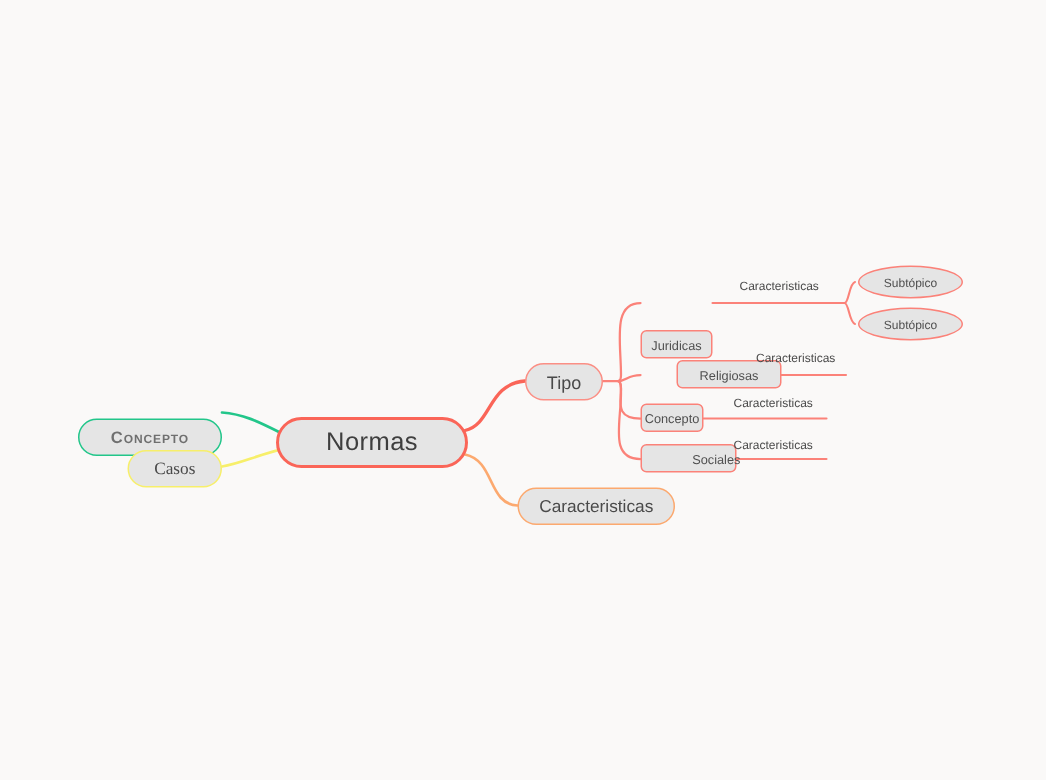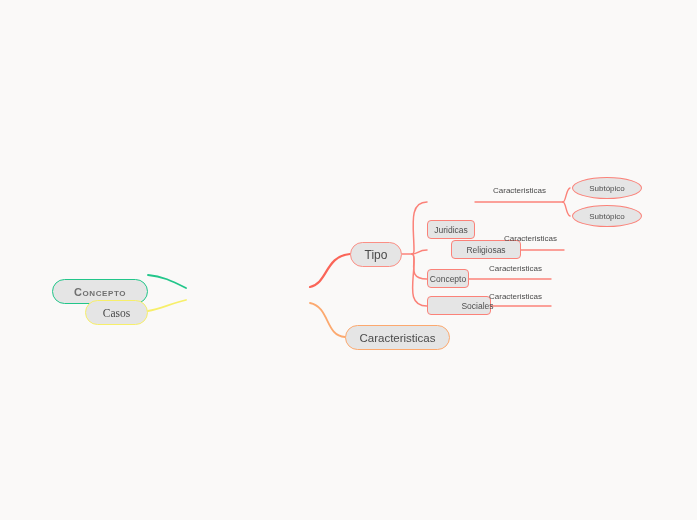--- a/index.html
+++ b/index.html
@@ -149,20 +149,21 @@
 
     <path d="M 475 202 L 563 202" fill="none" stroke="#fb8279" stroke-width="1.4" stroke-linecap="round"></path>
     <path d="M 563 202 C 566 202 566 189 570 188" fill="none" stroke="#fb8279" stroke-width="1.4" stroke-linecap="round"></path>
     <path d="M 563 202 C 566 202 566 215 570 216" fill="none" stroke="#fb8279" stroke-width="1.4" stroke-linecap="round"></path>
 
     <path d="M 478 250 L 564 250" fill="none" stroke="#fb8279" stroke-width="1.4" stroke-linecap="round"></path>
     <path d="M 469 279 L 551 279" fill="none" stroke="#fb8279" stroke-width="1.4" stroke-linecap="round"></path>
     <path d="M 471 306 L 551 306" fill="none" stroke="#fb8279" stroke-width="1.4" stroke-linecap="round"></path>
   </svg>
 
+  <div class="node node-root">Normas</div>
 
   <div class="node node-l1 node-concepto">Concepto</div>
   <div class="node node-l1 node-casos">Casos</div>
   <div class="node node-l1 node-tipo">Tipo</div>
   <div class="node node-l1 node-caract-main">Caracteristicas</div>
 
   <div class="node node-l2 node-juridicas">Juridicas</div>
   <div class="node node-l2 node-religiosas">Religiosas</div>
   <div class="node node-l2 node-morales">Concepto</div>
   <div class="node node-l2 node-sociales">Sociales</div>

